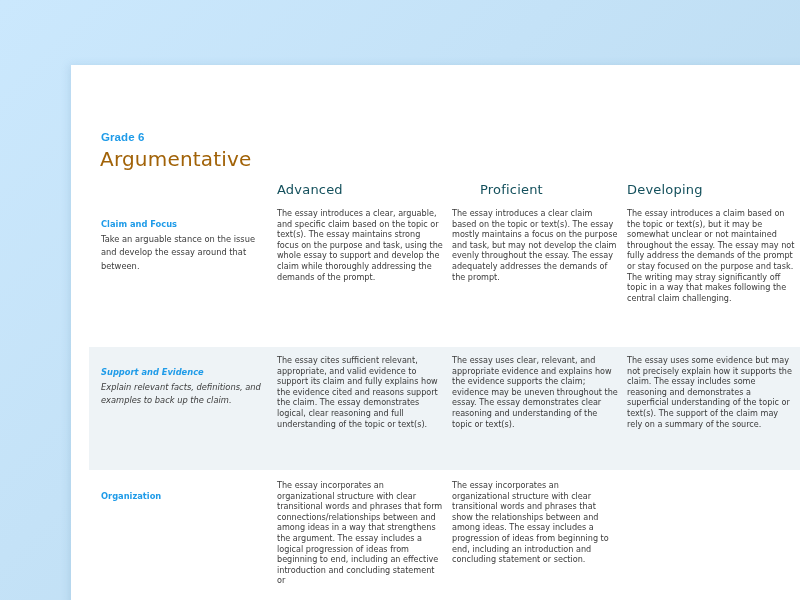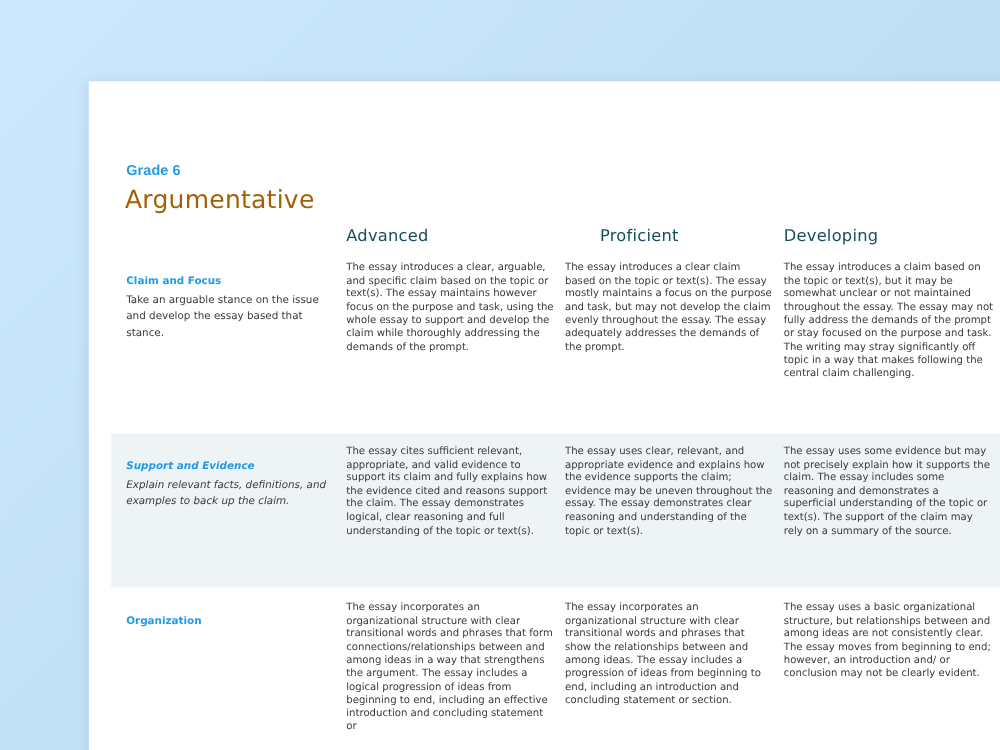--- a/index.html
+++ b/index.html
@@ -80,38 +80,37 @@
   <div class="grade">Grade 6</div>
   <div class="title">Argumentative</div>
 
   <div class="col-head c1">Advanced</div>
   <div class="col-head c2">Proficient</div>
   <div class="col-head c3">Developing</div>
 
   <div class="row r1">
     <div class="crit">
       <div class="crit-name">Claim and Focus</div>
-      <div class="crit-desc">Take an arguable stance on the issue and develop the essay based that stance.</div>
+      <div class="crit-desc">Take an arguable stance on the issue and develop the essay around that between.</div>
     </div>
-    <div class="cell c1">The essay introduces a clear, arguable, and specific claim based on the topic or text(s). The essay maintains however focus on the purpose and task, using the whole essay to support and develop the claim while thoroughly addressing the demands of the prompt.</div>
+    <div class="cell c1">The essay introduces a clear, arguable, and specific claim based on the topic or text(s). The essay maintains strong focus on the purpose and task, using the whole essay to support and develop the claim while thoroughly addressing the demands of the prompt.</div>
     <div class="cell c2">The essay introduces a clear claim based on the topic or text(s). The essay mostly maintains a focus on the purpose and task, but may not develop the claim evenly throughout the essay. The essay adequately addresses the demands of the prompt.</div>
     <div class="cell c3">The essay introduces a claim based on the topic or text(s), but it may be somewhat unclear or not maintained throughout the essay. The essay may not fully address the demands of the prompt or stay focused on the purpose and task. The writing may stray significantly off topic in a way that makes following the central claim challenging.</div>
   </div>
 
   <div class="row r2">
     <div class="crit">
       <div class="crit-name">Support and Evidence</div>
       <div class="crit-desc">Explain relevant facts, definitions, and examples to back up the claim.</div>
     </div>
     <div class="cell c2">The essay uses clear, relevant, and appropriate evidence and explains how the evidence supports the claim; evidence may be uneven throughout the essay. The essay demonstrates clear reasoning and understanding of the topic or text(s).</div>
     <div class="cell c1">The essay cites sufficient relevant, appropriate, and valid evidence to support its claim and fully explains how the evidence cited and reasons support the claim. The essay demonstrates logical, clear reasoning and full understanding of the topic or text(s).</div>
     <div class="cell c3">The essay uses some evidence but may not precisely explain how it supports the claim. The essay includes some reasoning and demonstrates a superficial understanding of the topic or text(s). The support of the claim may rely on a summary of the source.</div>
   </div>
 
   <div class="row r3">
     <div class="crit">
       <div class="crit-name">Organization</div>
     </div>
     <div class="cell c1">The essay incorporates an organizational structure with clear transitional words and phrases that form connections/relationships between and among ideas in a way that strengthens the argument. The essay includes a logical progression of ideas from beginning to end, including an effective introduction and concluding statement or</div>
     <div class="cell c2">The essay incorporates an organizational structure with clear transitional words and phrases that show the relationships between and among ideas. The essay includes a progression of ideas from beginning to end, including an introduction and concluding statement or section.</div>
-    <div class="cell c3">The essay uses a basic organizational structure, but relationships between and among ideas are not consistently clear. The essay moves from beginning to end; however, an introduction and/ or conclusion may not be clearly evident.</div>
   </div>
 </div>
 
 </body></html>

